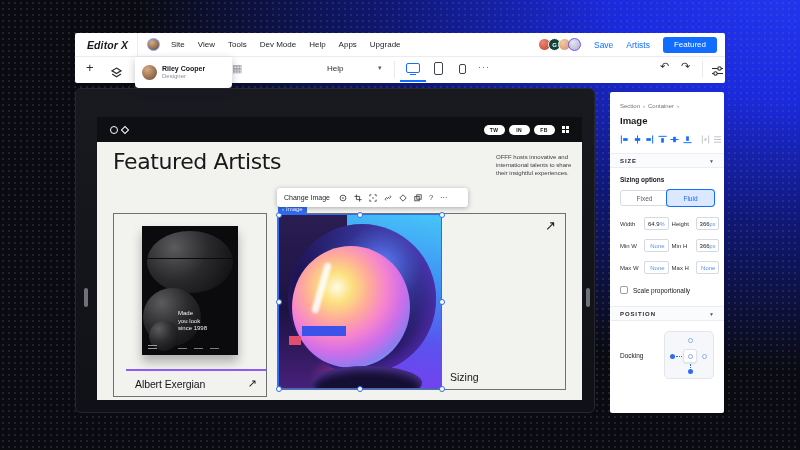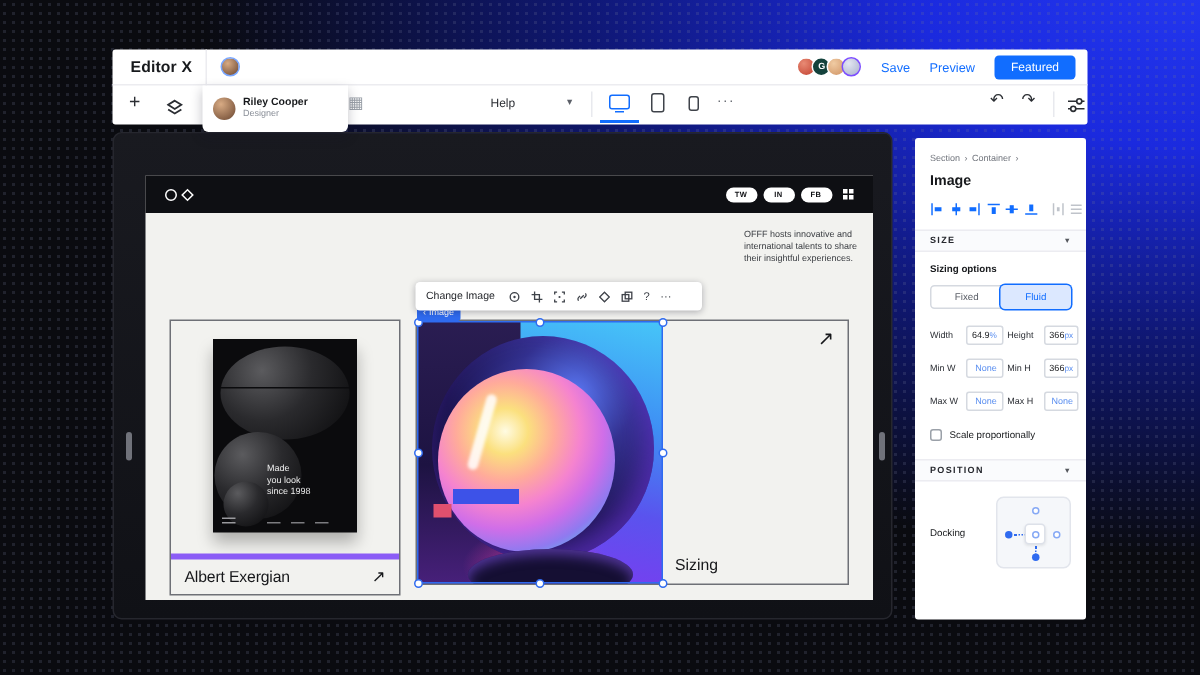--- a/index.html
+++ b/index.html
@@ -14,21 +14,21 @@
       radial-gradient(950px 540px at 102% -4%, #2438f2 0%, #1b2ade 22%, rgba(18,30,170,0.65) 45%, rgba(10,11,16,0) 72%);
     background-size:6px 6px, 100% 100%;
     background-repeat:repeat, no-repeat;
   }
 
   
   .topbar{ position:absolute; left:75px; top:33px; width:650px; height:50px;
     background:#fff; border-radius:2px; z-index:4; }
   .topbar .vdiv-left{ position:absolute; left:62px; top:0; bottom:0; width:1px; background:#ececf0; }
   .row1{ position:relative; height:24px; display:flex; align-items:center; border-bottom:1px solid #ececf0; padding-right:8px; }
-  .brand{ width:62px; padding-left:12px; font-size:10.5px; font-weight:bold; color:#17191c; letter-spacing:0.1px; }
+  .brand{ width:62px; padding-left:12px; font-size:10.5px; font-weight:bold; color:#17191c; letter-spacing:0.1px;font-style:italic; }
   .user-avatar{ width:13px; height:13px; border-radius:50%; margin-left:10px; flex:0 0 auto;
     background:radial-gradient(circle at 35% 30%, #d8ab84, #8a6348 70%, #5f4330);
     border:1.5px solid #7aa7ff; }
   .menus{ display:flex; gap:13px; margin-left:11px; font-size:8px; color:#24262b; }
   .menus span{ cursor:default; }
   .sp{ flex:1; }
   .collabs{ display:flex; align-items:center; }
   .collab{ width:13px; height:13px; border-radius:50%; border:1px solid #fff; margin-left:-3px;
     display:flex; align-items:center; justify-content:center; font-size:6px; font-weight:bold; color:#fff; }
   .collab.c0{ background:radial-gradient(circle at 35% 30%, #e88a74, #c2402f); }
@@ -101,21 +101,21 @@
     background:radial-gradient(circle at 32% 26%, #5b5b5e 0%, #2a2a2d 45%, #121214 85%); }
   .bub.b1{ left:5px; top:5px; width:86px; height:62px; }
   .bub.b1::after{ content:""; position:absolute; left:0; top:44%; width:100%; height:1px; background:#0b0b0d; }
   .bub.b2{ left:1px; top:62px; width:58px; height:58px; }
   .bub.b3{ left:7px; top:95px; width:30px; height:30px; }
   .poster-block{ position:absolute; left:36px; top:84px; font-size:6px; line-height:1.25; color:#ececec; }
   .poster-block span{ display:block; }
   .poster-marks{ position:absolute; left:36px; bottom:6px; display:flex; gap:7px; }
   .poster-marks i{ width:9px; height:1.5px; background:#7c7c80; }
   .poster-sig{ position:absolute; left:6px; bottom:6px; width:9px; height:4px; border-top:1.4px solid #9a9a9e; border-bottom:1.4px solid #9a9a9e; }
-  .card-footer{ position:absolute; left:0; right:0; bottom:0; height:27px; border-top:4px solid #8b5cf6;
+  .card-footer{ position:absolute; left:12px; right:0; bottom:0; height:27px; border-top:2px solid #8b5cf6;
     display:flex; align-items:center; justify-content:space-between; padding:0 9px; }
   .caption{ font-size:10.5px; color:#16171a; letter-spacing:-0.1px; }
   .arrow{ font-size:11px; color:#16171a; }
 
   .card2{ position:absolute; left:180px; top:96px; width:289px; height:177px; border:1px solid #6e7076; }
   .card2 .arrow2{ position:absolute; top:4px; right:9px; font-size:13px; color:#16171a; }
   .card2 .caption2{ position:absolute; left:172px; bottom:6px; font-size:10.5px; color:#16171a; }
 
   
   .art{ position:absolute; left:181px; top:97px; width:164px; height:175px; overflow:hidden; background:#241a4a; }
@@ -202,29 +202,38 @@
 </head>
 <body>
 
 <div class="stage">
 
   <div class="topbar">
     <div class="vdiv-left"></div>
     <div class="row1">
       <div class="brand">Editor X</div>
       <div class="user-avatar"></div>
+      <div class="menus">
+        <span>Site</span>
+        <span>View</span>
+        <span>Tools</span>
+        <span>Dev Mode</span>
+        <span>Help</span>
+        <span>Apps</span>
+        <span>Upgrade</span>
+      </div>
       <div class="sp"></div>
       <div class="collabs">
         <div class="collab c0"></div>
         <div class="collab c1">G</div>
         <div class="collab c2"></div>
         <div class="collab c3"></div>
       </div>
       <span class="link-btn">Save</span>
-      <span class="link-btn">Preview</span>
+      <span class="link-btn">Artists</span>
       <button class="publish">Featured</button>
     </div>
 
     <div class="row2">
       <span class="plus-ico">+</span>
       <span class="layers-ico">
         <svg width="11" height="11" viewBox="0 0 10 10" fill="none" stroke="currentColor" stroke-width="1.1">
           <path d="M5 1l4 2.5L5 6 1 3.5z"></path>
             <path d="M1 6.3L5 8.8l4-2.5"></path>
         </svg>
@@ -279,20 +288,21 @@
       </div>
       <div class="menu-grid">
           <i></i>
           <i></i>
           <i></i>
           <i></i>
         </div>
     </div>
 
     <div class="hero-title">
+      <span>Featured Artists</span>
     </div>
     <div class="hero-desc">OFFF hosts innovative and international talents to share their insightful experiences.</div>
 
     <div class="card1">
       <div class="poster">
         <div class="bub b1"></div>
         <div class="bub b2"></div>
         <div class="bub b3"></div>
         <div class="poster-block">
           <span>Made</span>

